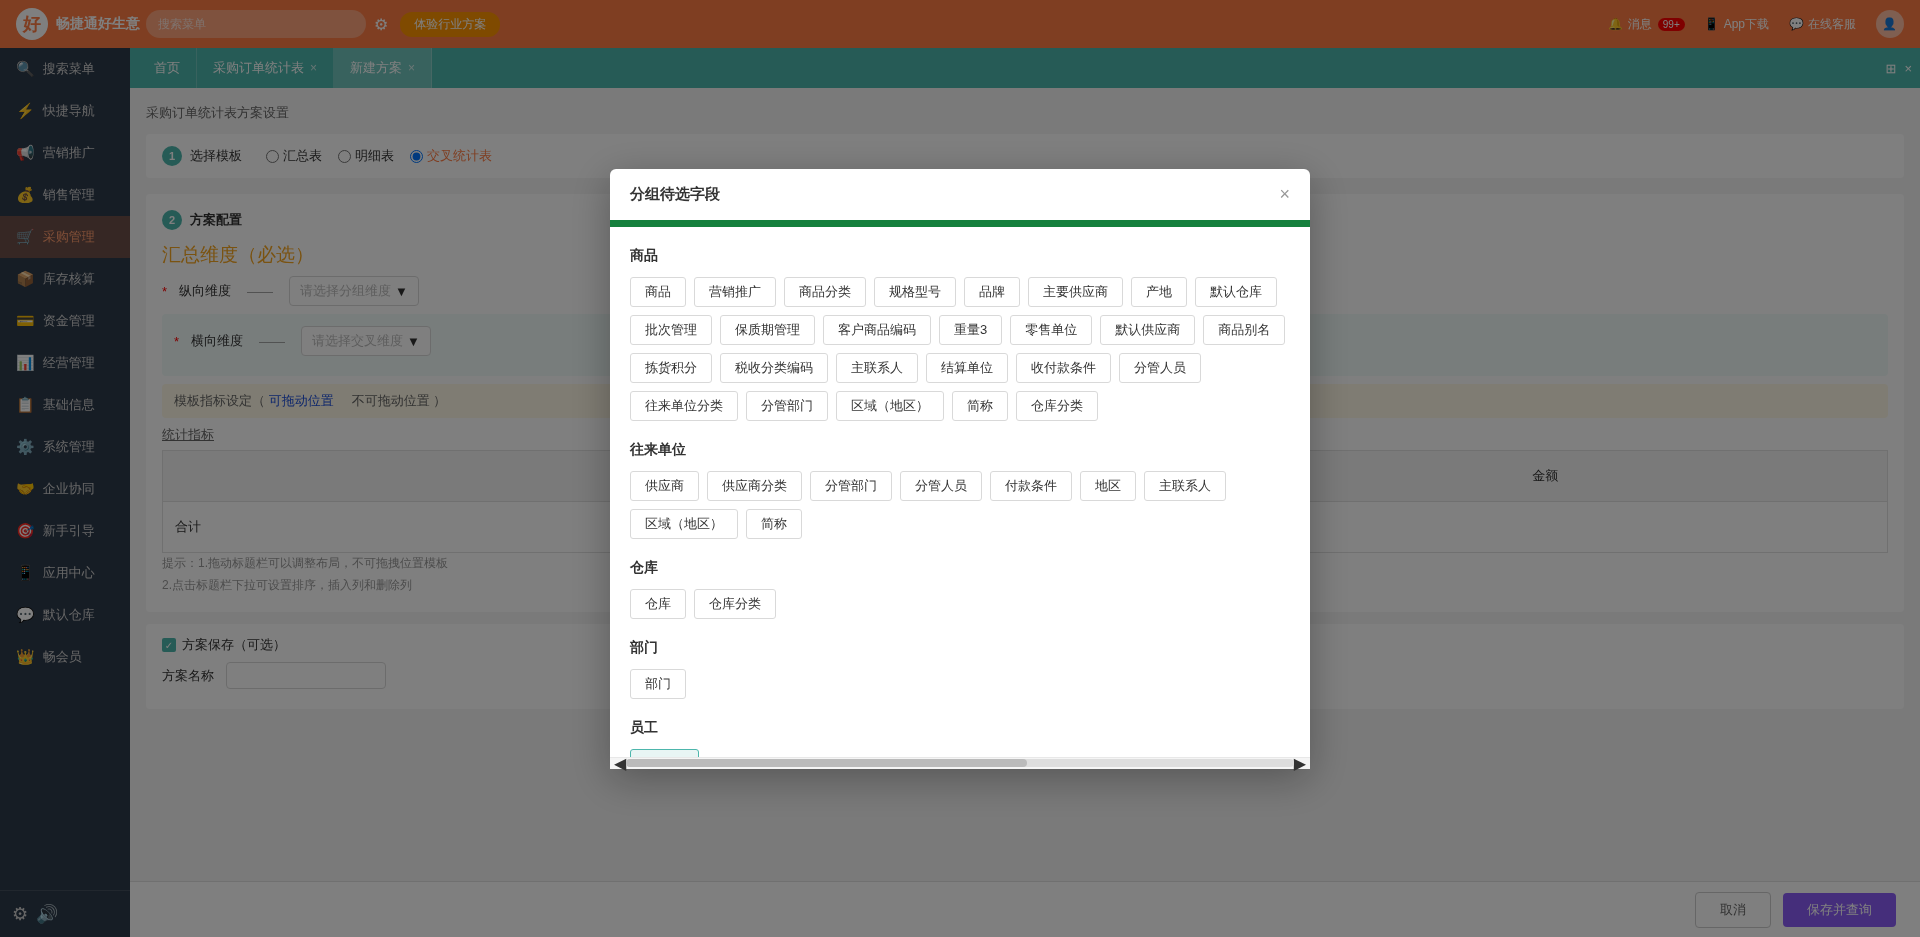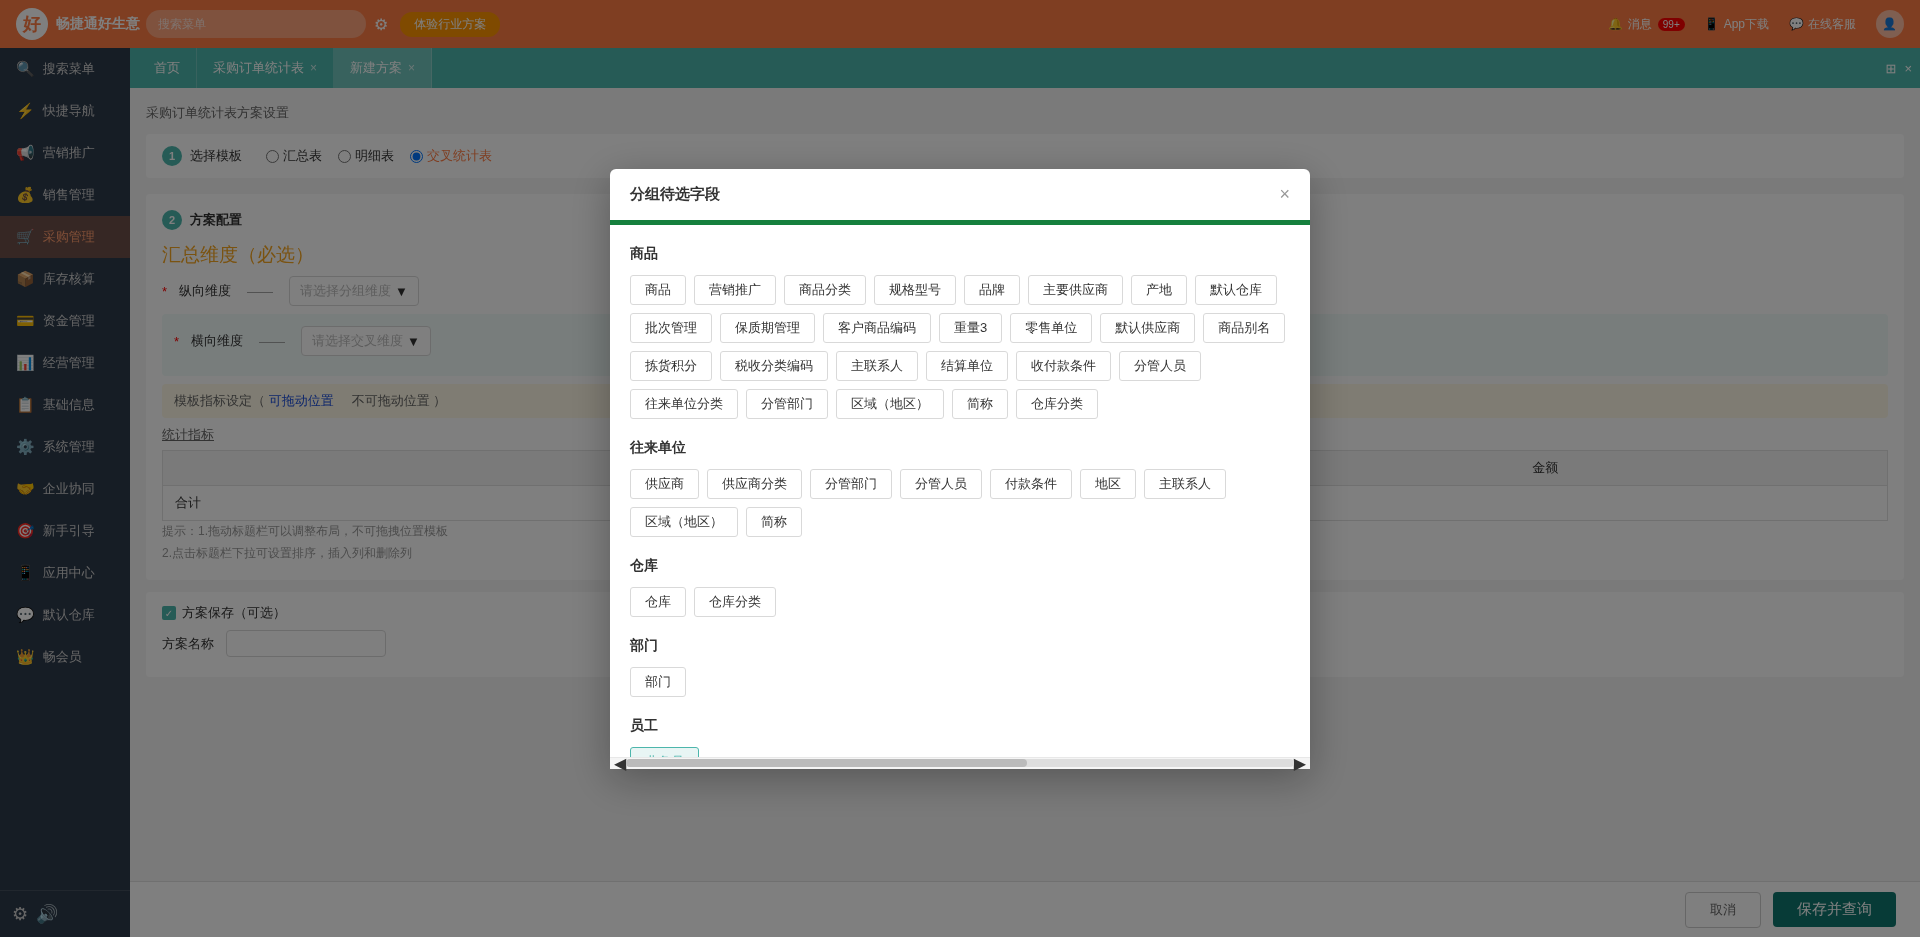--- a/index.html
+++ b/index.html
@@ -286,24 +286,24 @@
       border: 1px solid #ccc;
       background: white;
       border-radius: 4px;
       cursor: pointer;
       font-size: 13px;
       color: #666;
     }
     .btn-primary {
       padding: 8px 24px;
       border: none;
-      background: #0f766e;
-      border-radius: 4px;
-      cursor: pointer;
-      font-size: 15px;
+      background: #8b5cf6;
+      border-radius: 4px;
+      cursor: pointer;
+      font-size: 13px;
       color: white;
     }
 
     
     .modal-overlay {
       position: fixed;
       top: 0; left: 0; right: 0; bottom: 0;
       background: rgba(0,0,0,0.5);
       z-index: 200;
       display: flex;
@@ -317,21 +317,21 @@
       max-height: 600px;
       display: flex;
       flex-direction: column;
       box-shadow: 0 10px 40px rgba(0,0,0,0.3);
     }
     .modal-header {
       display: flex;
       align-items: center;
       justify-content: space-between;
       padding: 16px 20px;
-      border-bottom: 5px solid #15803d;
+      border-bottom: 7px solid #15803d;
       font-size: 15px;
       font-weight: bold;
     }
     .modal-close {
       cursor: pointer;
       font-size: 18px;
       color: #999;
       background: none;
       border: none;
       line-height: 1;
@@ -396,21 +396,21 @@
       left: 0;
     }
 
     .table-preview {
       width: 100%;
       border-collapse: collapse;
       font-size: 13px;
     }
     .table-preview th, .table-preview td {
       border: 1px solid #e0e0e0;
-      padding: 8px 12px;
+      padding: 16px 12px;
     }
     .table-preview th { background: #f5f5f5; font-weight: normal; }
 
     .hint-text {
       font-size: 12px;
       color: #999;
       line-height: 1.8;
     }
 
     .checkbox-row {

